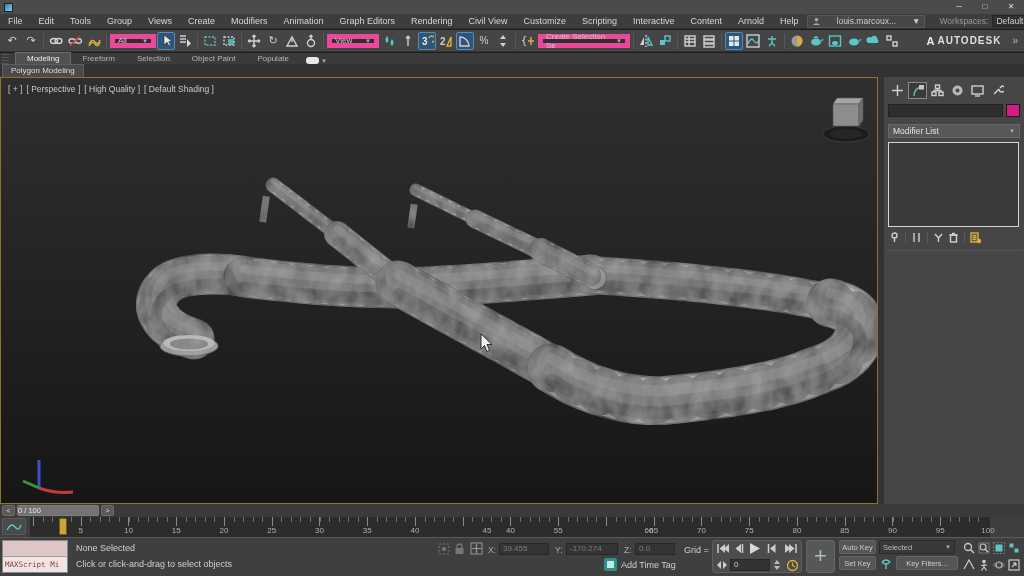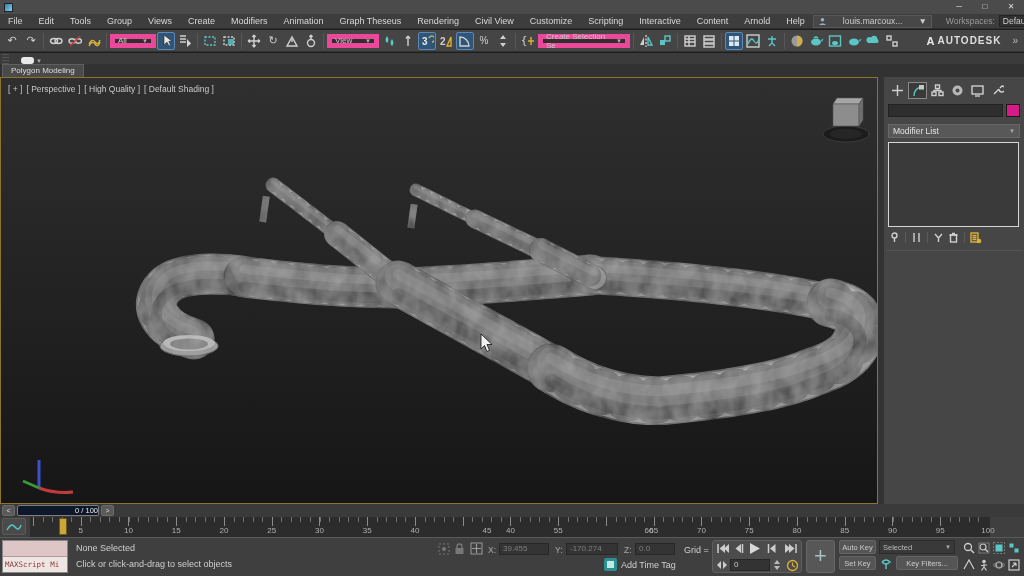--- a/index.html
+++ b/index.html
@@ -59,21 +59,21 @@
   #colorswatch{width:14px;height:13px;border:1px solid #1a1a1a}
   #modlist{position:absolute;top:47px;left:4px;width:132px;height:14px;background:#585858;border:1px solid #686868;display:flex;align-items:center;font-size:8.5px;color:#e3e3e3;padding:0 4px}
   #stackbox{position:absolute;top:65px;left:4px;width:131px;height:85px;background:#3a3a3a;border:1px solid #d6d6d6}
   #stacktools{position:absolute;top:154px;left:4px;display:flex;align-items:center;gap:2px}
   .stic{width:13px;height:13px;display:flex;align-items:center;justify-content:center}
   .ssep{width:1px;height:11px;background:#2e2e2e;border-right:1px solid #5a5a5a;margin:0 2px}
   #cpdivider{position:absolute;top:173px;left:2px;width:136px;height:1px;background:#555}
   
   #scrubrow{position:absolute;top:504px;left:0;width:1024px;height:13px;background:#3a3a3a;display:flex;align-items:center}
   .scrubbtn{width:13px;height:11px;background:#5a5a5a;border:1px solid #6b6b6b;border-radius:2px;color:#ddd;font-size:7px;text-align:center;line-height:10px;margin-left:2px}
-  #scrubval{width:82px;height:11px;background:#0f172a;border:1px solid #7d7d7d;border-radius:2px;color:#e8e8e8;font-size:7.5px;text-align:right;line-height:10px;margin-left:2px}
+  #scrubval{width:82px;height:11px;background:#737373;border:1px solid #7d7d7d;border-radius:2px;color:#e8e8e8;font-size:7.5px;text-align:left;line-height:10px;margin-left:2px}
   #rulerrow{position:absolute;top:517px;left:0;width:1024px;height:20px;background:#3f3f3f}
   #minicurve{position:absolute;top:1px;left:2px;width:24px;height:17px;background:#4a4a4a;border:1px solid #5a5a5a;border-radius:2px;display:flex;align-items:center;justify-content:center}
   #ruler{position:absolute;top:0;left:30px;width:960px;height:20px;background:#2c2c2c}
   #ticksminor{position:absolute;top:0;left:3px;width:950px;height:5px;background:repeating-linear-gradient(90deg,#6f6f6f 0 1px,transparent 1px 9.55px)}
   #ticksmajor{position:absolute;top:0;left:3px;width:950px;height:9px;background:repeating-linear-gradient(90deg,#8a8a8a 0 1px,transparent 1px 47.75px)}
   .tick-label{position:absolute;top:9px;font-size="8px";font-size:8px;color:#b0b0b0;transform:translateX(-50%)}
   #timeslider{position:absolute;top:1px;left:31px;width:8px;height:17px;background:#c9a637;border:1px solid #6b5a1d;border-radius:1px}
   
   #statusbar{position:absolute;top:537px;left:0;width:1024px;height:39px;background:#3f3f3f;border-top:1px solid #5a5a5a}
   #maxscript{position:absolute;top:2px;left:2px;width:66px;height:33px;border:1px solid #888}
@@ -107,21 +107,21 @@
 <div id="menubar">
   <span style="display:flex">
       <span class="mitem">File</span>
       <span class="mitem">Edit</span>
       <span class="mitem">Tools</span>
       <span class="mitem">Group</span>
       <span class="mitem">Views</span>
       <span class="mitem">Create</span>
       <span class="mitem">Modifiers</span>
       <span class="mitem">Animation</span>
-      <span class="mitem">Graph Theseus</span>
+      <span class="mitem">Graph Editors</span>
       <span class="mitem">Rendering</span>
       <span class="mitem">Civil View</span>
       <span class="mitem">Customize</span>
       <span class="mitem">Scripting</span>
       <span class="mitem">Interactive</span>
       <span class="mitem">Content</span>
       <span class="mitem">Arnold</span>
       <span class="mitem">Help</span>
     </span>
   <span id="userbox">
@@ -354,20 +354,27 @@
     </span>
   <span id="adsklogo">
     <span class="mark">A</span>
     <span class="word">AUTODESK</span>
   </span>
   <span id="overflow">»</span>
 </div>
 
 <div id="ribbon1">
   <span class="grip"></span>
+  <span style="display:flex;align-items:flex-end">
+      <span class="rtab active">Modeling</span>
+      <span class="rtab">Freeform</span>
+      <span class="rtab">Selection</span>
+      <span class="rtab">Object Paint</span>
+      <span class="rtab">Populate</span>
+    </span>
   <span class="rflyout">
       <span class="pill"></span>
       <span class="ddarrow">▼</span>
     </span>
 </div>
 <div id="ribbon2">
   <span class="subtab">Polygon Modeling</span>
 </div>
 
 <div id="viewport">

